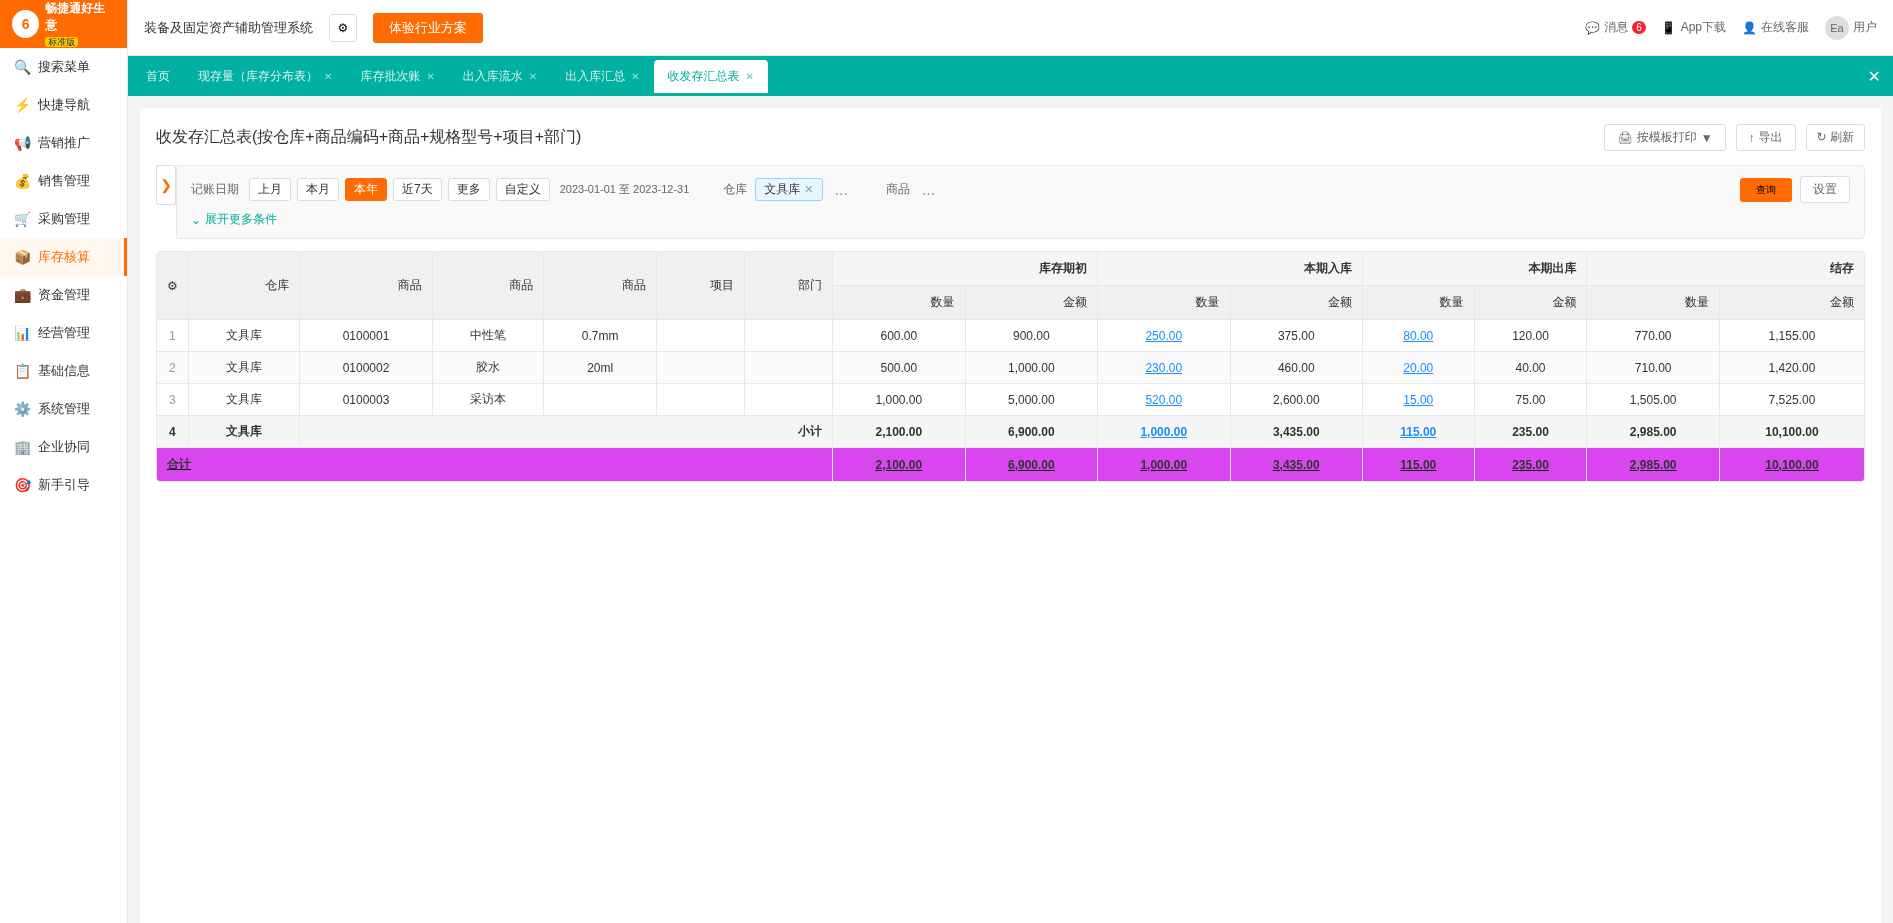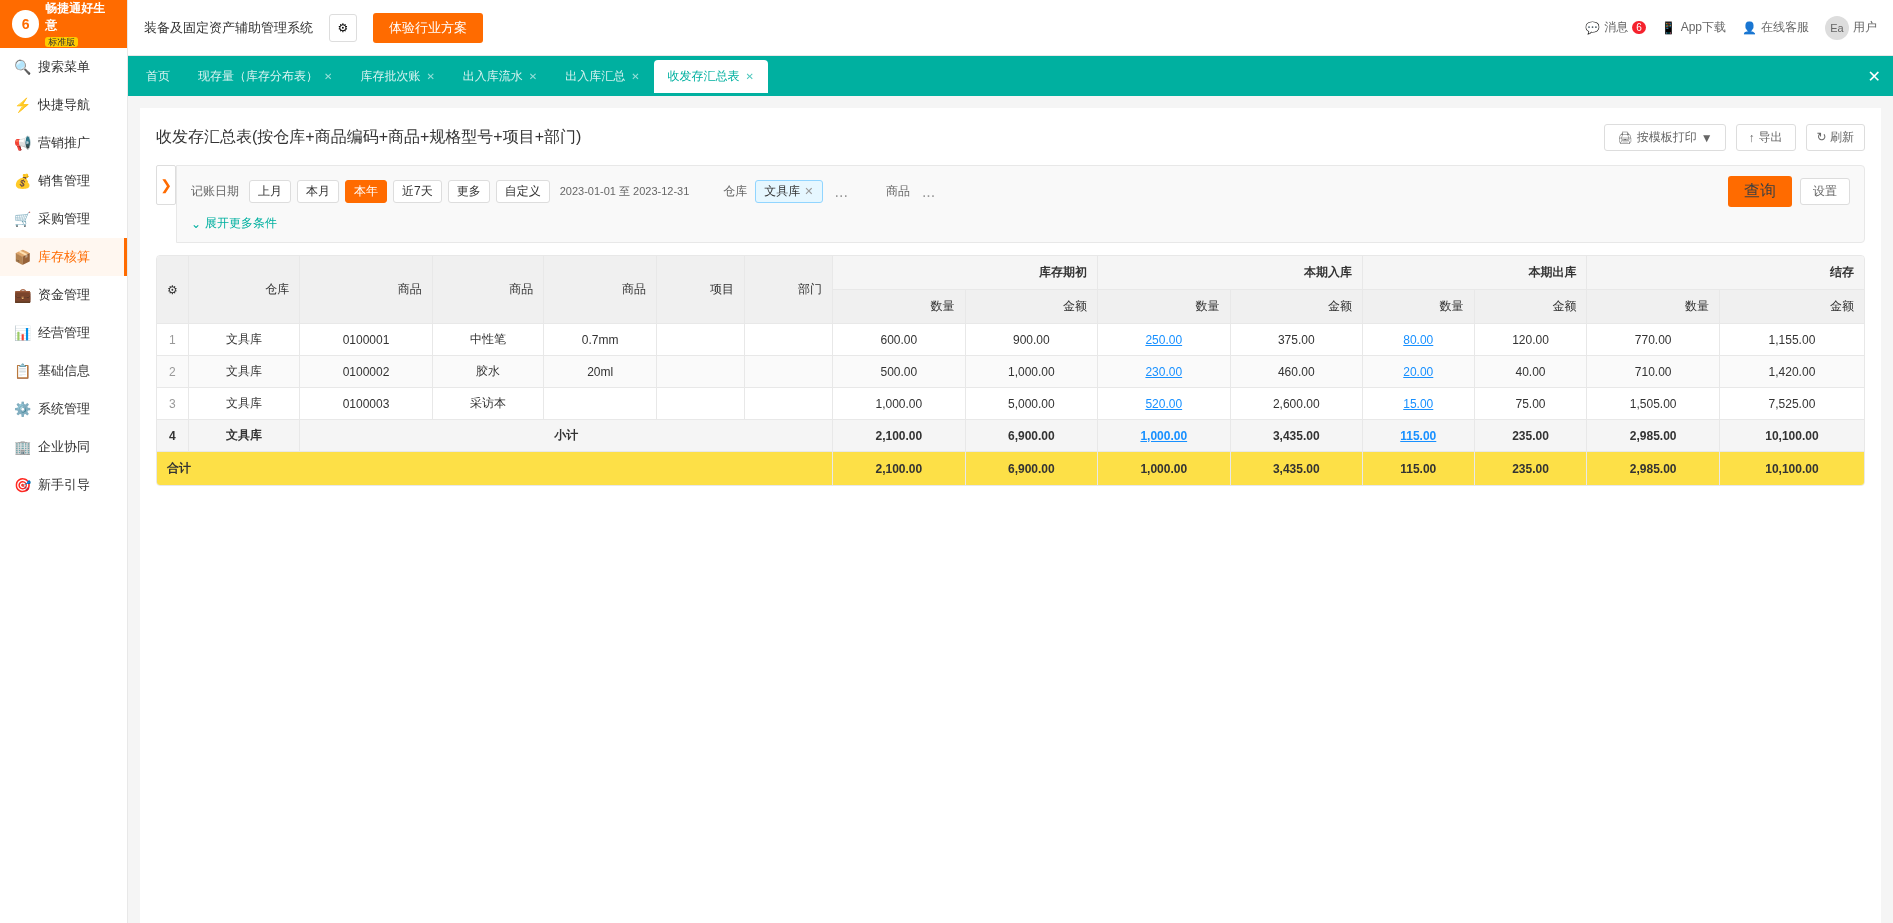--- a/index.html
+++ b/index.html
@@ -33,21 +33,21 @@
     .tabs-close-all { margin-left: auto; color: #fff; font-size: 16px; cursor: pointer; padding: 8px; }
 
     
     .content { flex: 1; overflow: auto; background: #f5f5f5; padding: 0; }
     .page-container { background: #fff; margin: 12px; padding: 16px; min-height: 100%; }
 
     
     .page-title { font-size: 16px; color: #333; font-weight: 500; margin-bottom: 14px; display: flex; align-items: center; justify-content: space-between; }
     .page-title-actions { display: flex; gap: 10px; align-items: center; }
     .btn-outline { border: 1px solid #ddd; background: #fff; color: #666; padding: 4px 12px; border-radius: 3px; cursor: pointer; font-size: 12px; display: flex; align-items: center; gap: 4px; }
-    .btn-primary { background: #ff6b00; color: #404040; border: none; padding: 5px 14px; border-radius: 3px; cursor: pointer; font-size: 16px; }
+    .btn-primary { background: #ff6b00; color: #000000; border: none; padding: 5px 14px; border-radius: 3px; cursor: pointer; font-size: 10px; }
     .btn-refresh { border: 1px solid #ddd; background: #fff; color: #666; padding: 4px 10px; border-radius: 3px; cursor: pointer; font-size: 12px; }
     .filter-row { display: flex; align-items: center; gap: 10px; width: 100%; }
     .filter-label { color: #666; font-size: 12px; white-space: nowrap; }
     .filter-dates { display: flex; align-items: center; gap: 6px; }
     .date-btn { padding: 2px 8px; border-radius: 3px; font-size: 12px; cursor: pointer; border: 1px solid #ddd; background: #fff; color: #333; }
     .date-btn.active { background: #ff6b00; color: #fff; border-color: #ff6b00; }
     .date-range { color: #666; font-size: 11px; }
     .filter-tag { display: flex; align-items: center; gap: 4px; background: #e6f7ff; border: 1px solid #91d5ff; border-radius: 3px; padding: 2px 8px; font-size: 12px; color: #333; }
     .filter-tag-close { cursor: pointer; color: #999; font-size: 11px; }
     .filter-more { color: #999; font-size: 16px; cursor: pointer; padding: 0 4px; }
@@ -60,21 +60,21 @@
     thead tr { background: #f0f0f0; }
     thead th { padding: 8px 10px; text-align: right; color: #333; font-weight: 500; border-right: 1px solid #e8e8e8; border-bottom: 1px solid #e8e8e8; white-space: nowrap; }
     thead th:last-child { border-right: none; }
     .th-group { background: #f5f5f5; font-weight: 600; }
     tbody tr { background: #fff; }
     tbody tr:nth-child(even) { background: #fafafa; }
     tbody tr.subtotal { background: #f5f5f5; font-weight: bold; }
     tbody td { padding: 7px 10px; text-align: center; border-right: 1px solid #e8e8e8; border-bottom: 1px solid #e8e8e8; color: #333; white-space: nowrap; }
     tbody td:last-child { border-right: none; }
     .td-link { color: #1890ff; text-decoration: underline; cursor: pointer; }
-    tfoot tr { background: #fde047; }
+    tfoot tr { background: #d946ef; text-decoration: underline; }
     tfoot td { padding: 8px 10px; text-align: center; font-weight: bold; color: #333; border-right: 1px solid #e8e8e8; }
     tfoot td:last-child { border-right: none; }
     .settings-icon-cell { width: 30px; }
     .row-num { color: #999; }
 
     
     ::-webkit-scrollbar { width: 6px; height: 6px; }
     ::-webkit-scrollbar-track { background: #f1f1f1; }
     ::-webkit-scrollbar-thumb { background: #ccc; border-radius: 3px; }
   </style>
@@ -335,21 +335,21 @@
     <td class="td-link">520.00</td>
     <td>2,600.00</td>
     <td class="td-link">15.00</td>
     <td>75.00</td>
     <td>1,505.00</td>
     <td>7,525.00</td>
   </tr>
               <tr class="subtotal">
   <td>4</td>
   <td style="font-weight:bold;">文具库</td>
-  <td colspan="5" style="text-align:center;">小计</td>
+  <td colspan="5" style="text-align:right;">小计</td>
   <td>2,100.00</td>
   <td>6,900.00</td>
   <td class="td-link">1,000.00</td>
   <td>3,435.00</td>
   <td class="td-link">115.00</td>
   <td>235.00</td>
   <td>2,985.00</td>
   <td>10,100.00</td>
 </tr>
             </tbody>

